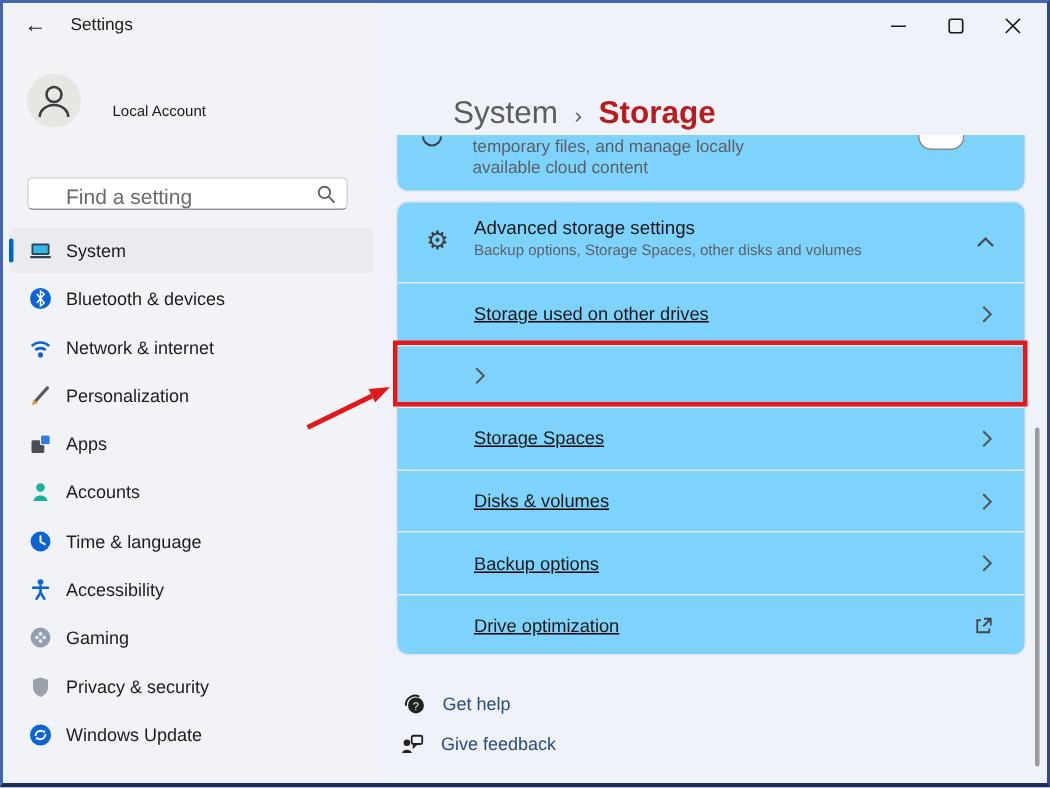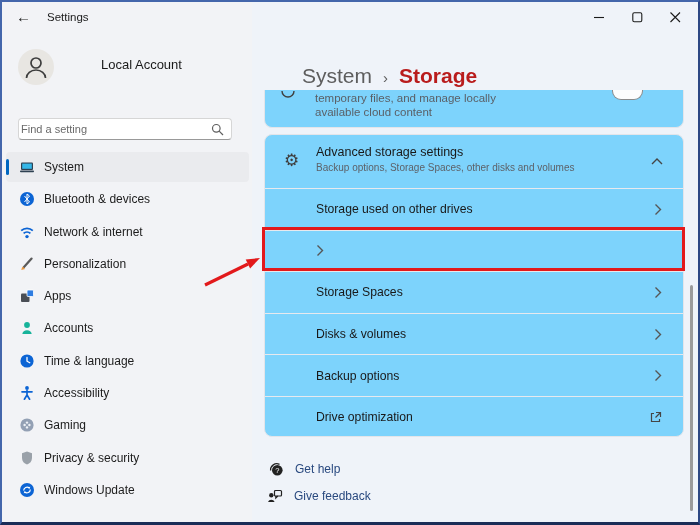--- a/index.html
+++ b/index.html
@@ -9,24 +9,24 @@
           border:2px solid #4466ab;border-bottom:3px solid #1a2c57;border-right-color:#2d4884;overflow:hidden;}
   .main-bg{position:absolute;left:250px;top:0;right:0;bottom:0;background:#eff3f9;}
   
   .back-btn{position:absolute;left:14px;top:6px;font-size:15px;color:#1b1b1b;cursor:pointer;z-index:3;}
   .app-title{position:absolute;left:45px;top:9px;font-size:11.5px;color:#1b1b1b;z-index:3;}
   .win-controls{position:absolute;right:4px;top:0;height:30px;display:flex;z-index:9;}
   .wbtn{width:38px;height:30px;display:flex;align-items:center;justify-content:center;}
   
   .avatar{position:absolute;left:16px;top:47px;width:36px;height:36px;border-radius:50%;
           background:#e8e6e2;display:flex;align-items:center;justify-content:center;}
-  .account-name{position:absolute;left:73px;top:55px;font-size:13px;color:#1a1a1a;margin-left:26px;}
+  .account-name{position:absolute;left:73px;top:67px;font-size:10px;color:#1a1a1a;}
   .searchbox{position:absolute;left:16px;top:116px;width:214px;height:22px;background:#fff;
              border:1px solid #d6d6d6;border-bottom-color:#999;border-radius:4px;box-sizing:border-box;}
-  .searchbox .ph{position:absolute;left:2px;top:4px;font-size:11px;color:#6a6a6a;}
+  .searchbox .ph{position:absolute;left:25px;top:4px;font-size:14px;color:#6a6a6a;}
   .searchbox svg{position:absolute;right:7px;top:4px;}
   .nav{position:absolute;left:4px;top:150px;width:243px;}
   .nav-item{position:relative;height:30px;margin-bottom:2.3px;border-radius:4px;display:flex;
             align-items:center;padding-left:13px;box-sizing:border-box;cursor:pointer;}
   .nav-item.selected{background:#eaebee;}
   .nav-accent{position:absolute;left:0;top:7px;width:3px;height:16px;border-radius:2px;background:#0067c0;}
   .nav-icon{width:16px;height:16px;margin-right:9px;flex:none;display:flex;align-items:center;justify-content:center;}
   .nav-label{font-size:12px;color:#1c1c1c;white-space:nowrap;}
   
   .breadcrumb{position:absolute;left:300px;top:62px;display:flex;align-items:center;z-index:4;}
@@ -40,21 +40,21 @@
   .card-a .desc{position:absolute;left:50px;top:1px;font-size:11.5px;line-height:14px;color:#5a5f66;}
   .toggle-frag{position:absolute;right:40px;top:0;width:31px;height:10px;background:#fdfdfd;
                border:1px solid #8b8b8b;border-top:none;border-radius:0 0 9px 9px;box-sizing:border-box;}
   .card-b{left:262px;top:132px;width:420px;height:303px;border-radius:8px;overflow:hidden;}
   .exp-header{position:relative;height:53px;}
   .gear{position:absolute;left:19px;top:17px;font-size:17px;color:#3e3e3e;line-height:17px;}
   .exp-title{position:absolute;left:51px;top:10px;font-size:12.5px;color:#191919;}
   .exp-sub{position:absolute;left:51px;top:27px;font-size:10px;color:#5d6269;}
   .chev-up{position:absolute;right:20px;top:23px;}
   .row{height:41.6px;border-top:1px solid #e7e9ee;display:flex;align-items:center;
-       justify-content:space-between;padding:0 21px 0 51px;box-sizing:border-box;cursor:pointer;}
+       justify-content:space-between;padding:0 21px 0 51px;box-sizing:border-box;cursor:pointer;text-decoration:underline;}
   .row-label{font-size:12.2px;color:#191919;}
   
   .red-box{position:absolute;left:260px;top:225px;width:423px;height:44px;border:3px solid #e2191b;
            box-sizing:border-box;z-index:6;pointer-events:none;}
   .arrow-svg{position:absolute;left:195px;top:246px;z-index:7;pointer-events:none;}
   
   .link-row{position:absolute;display:flex;align-items:center;gap:11px;cursor:pointer;}
   .link-row.help{left:266px;top:459px;}
   .link-row.feedback{left:265px;top:486px;}
   .link-label{font-size:12px;color:#29497f;}

